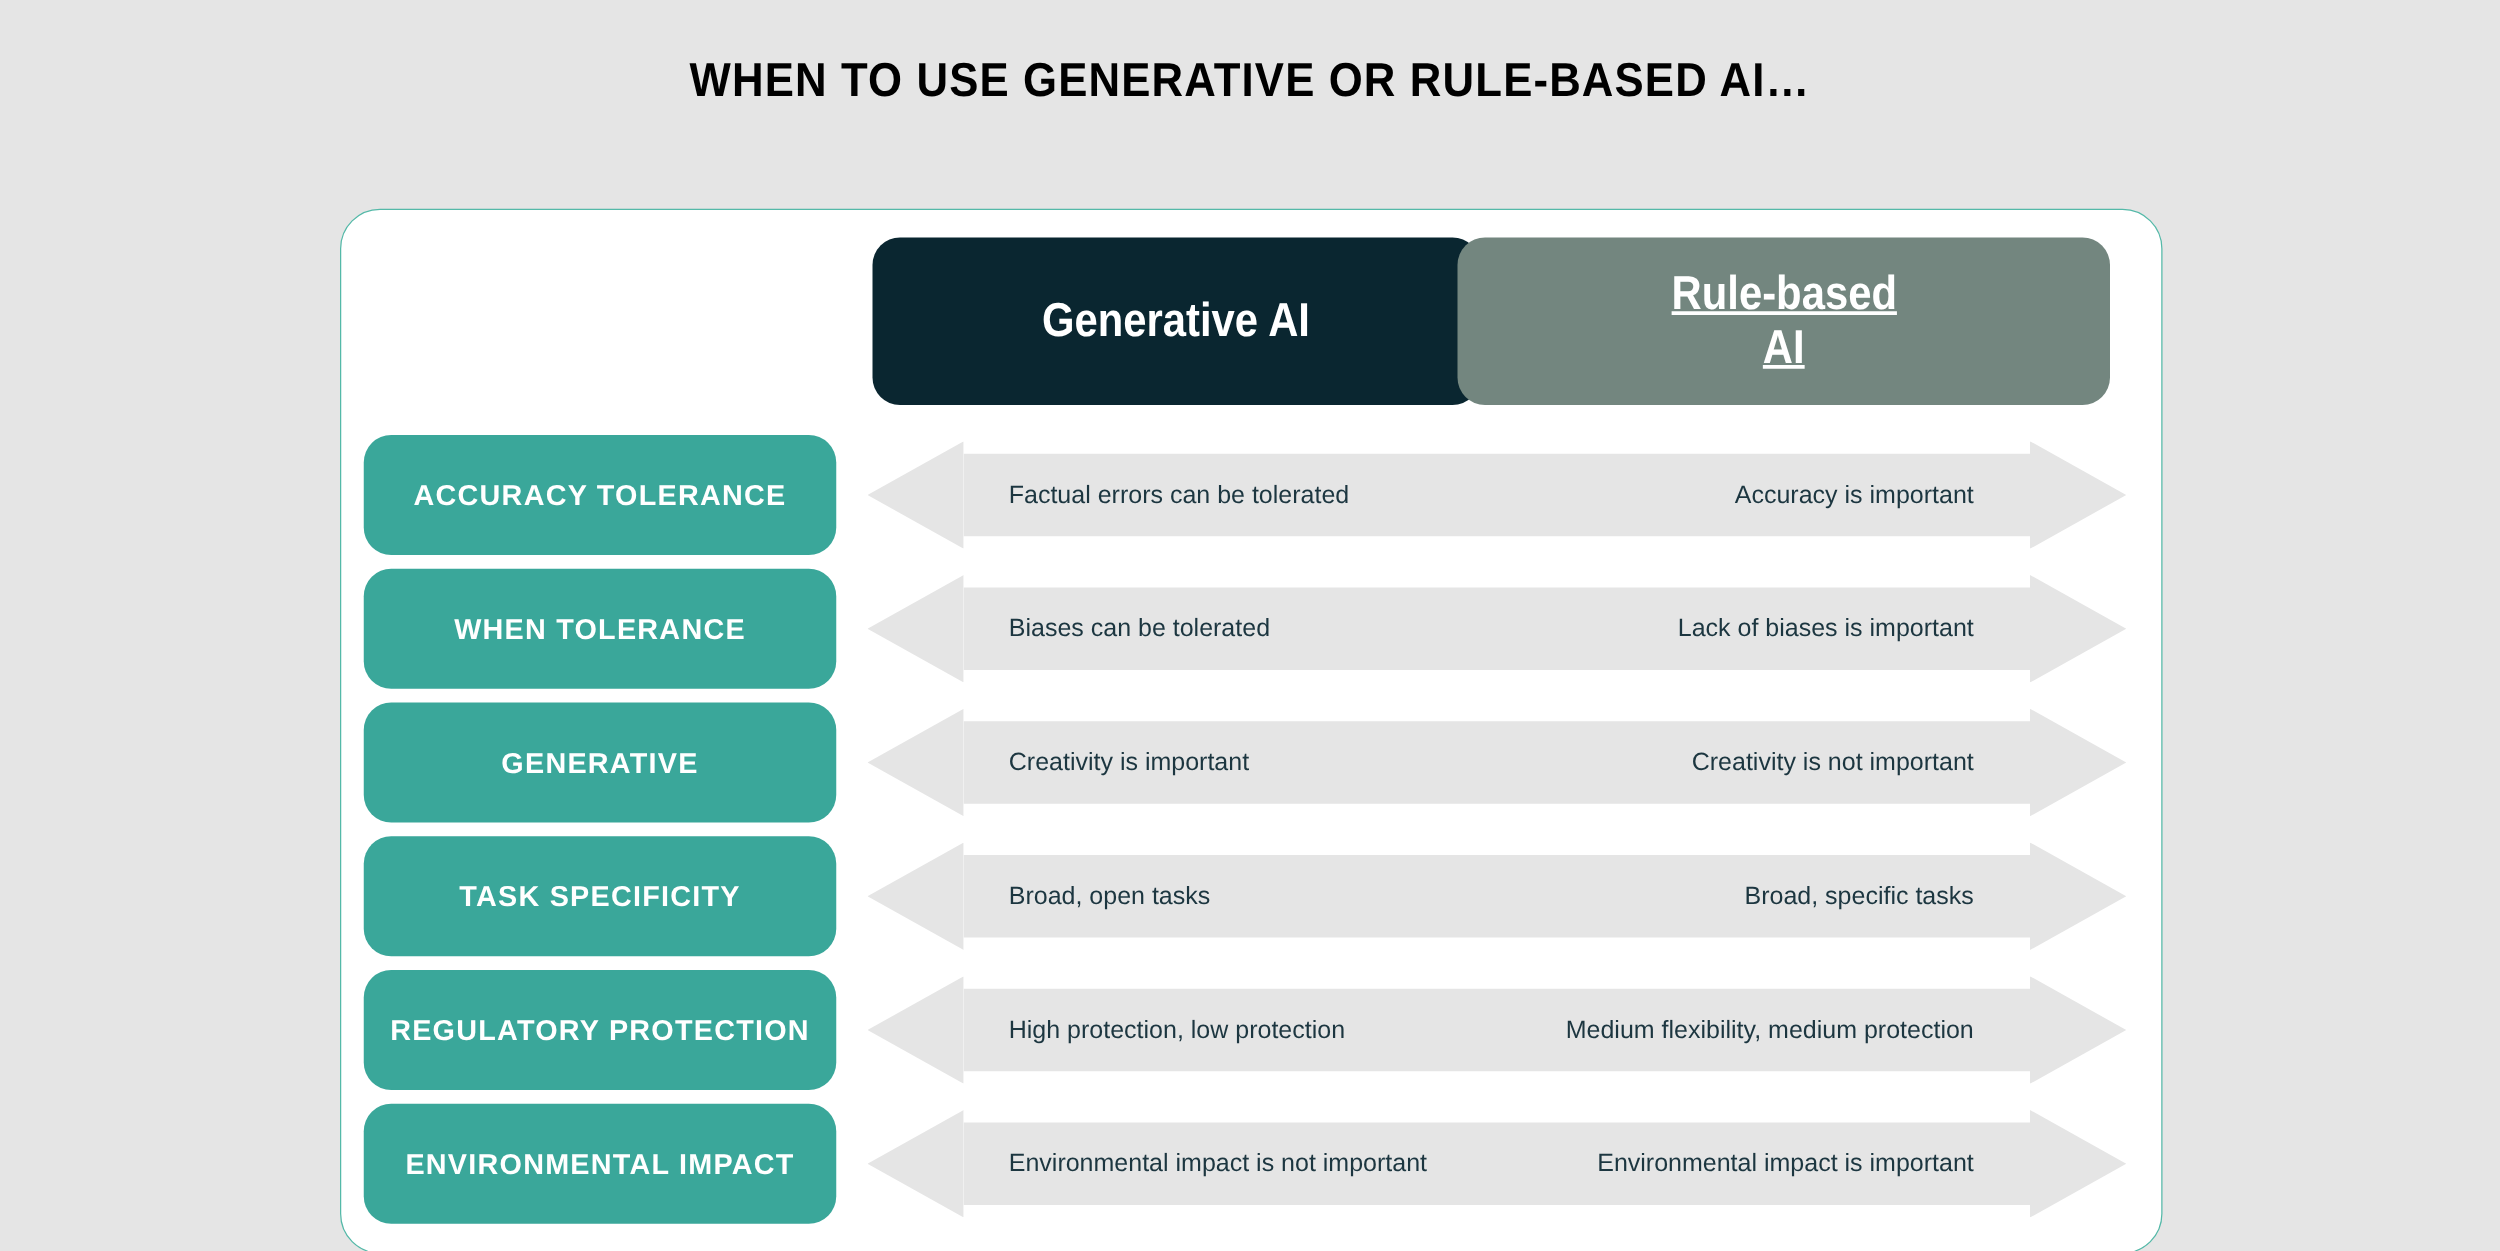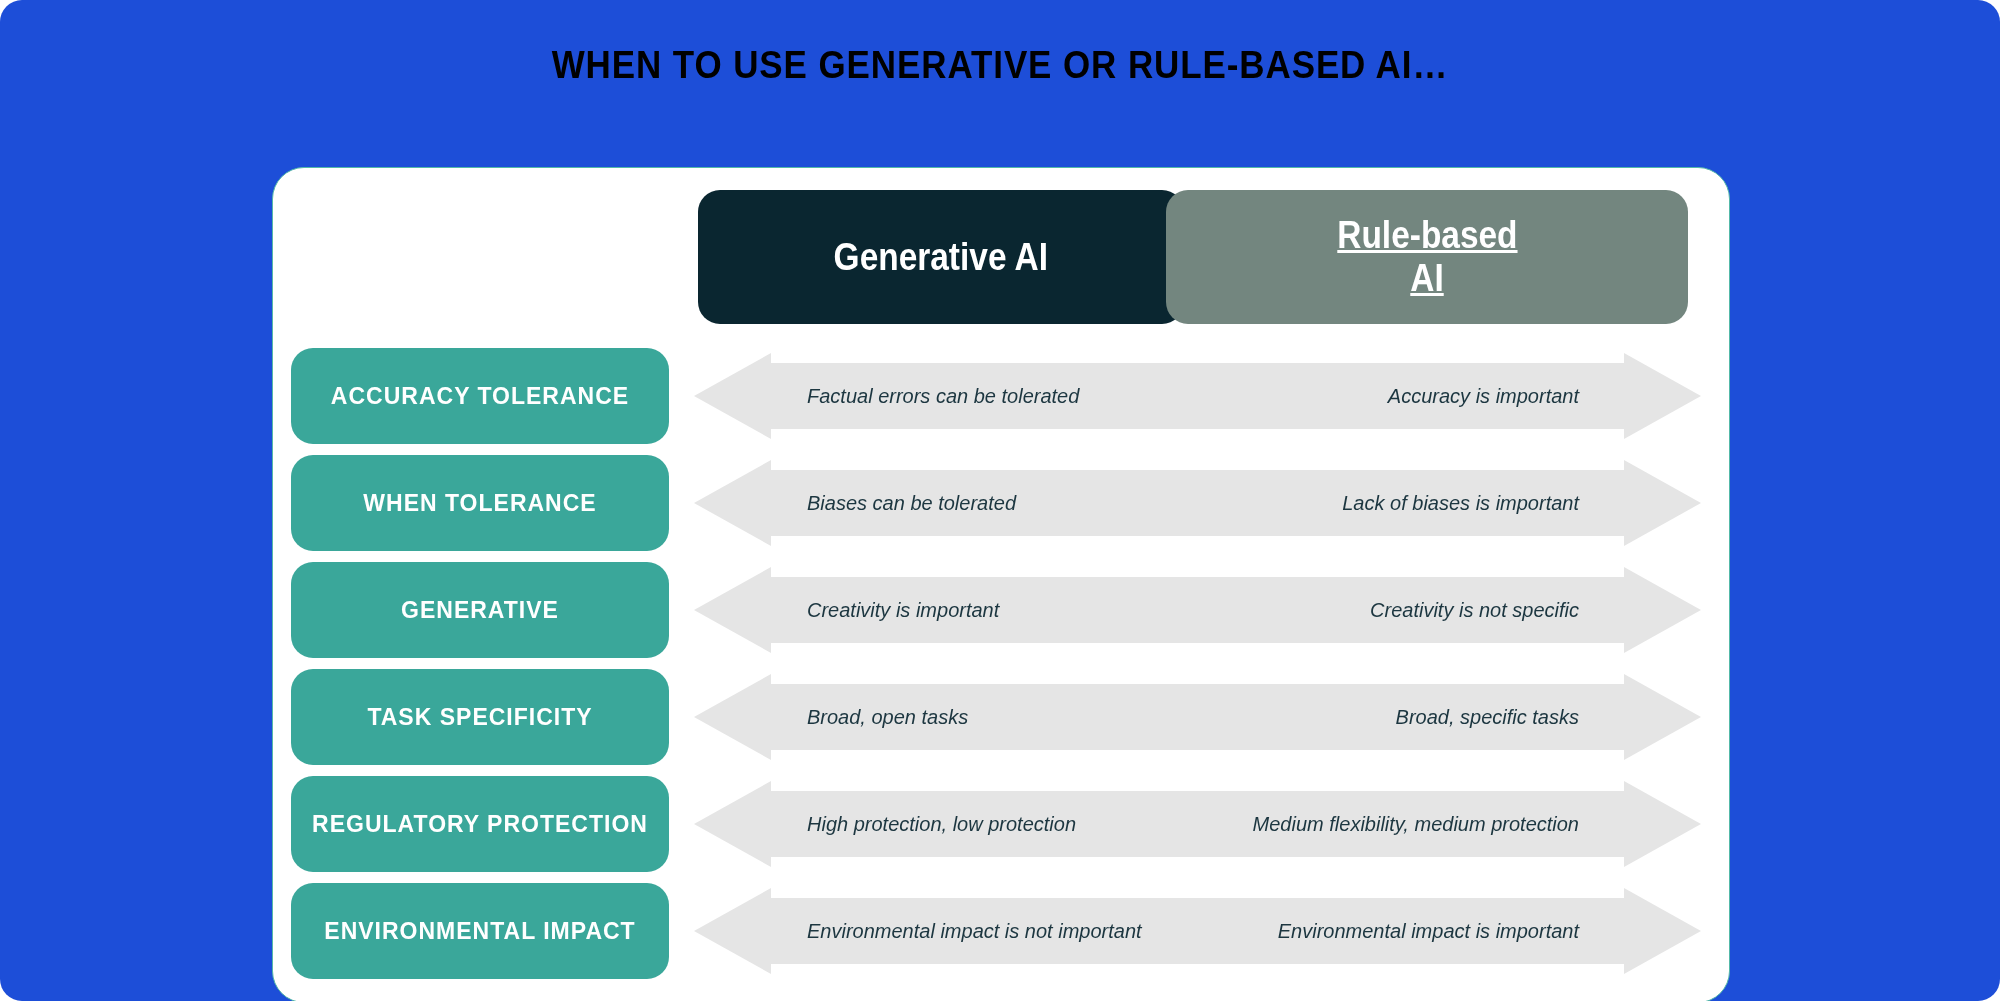--- a/index.html
+++ b/index.html
@@ -5,23 +5,22 @@
   html, body {
     margin: 0;
     padding: 0;
     background: #ffffff;
     font-family: "Liberation Sans", sans-serif;
   }
   .page {
     position: relative;
     width: 2000px;
     height: 1001px;
-    background: #1d4ed8;
+    background: #e5e5e5;
     overflow: hidden;
-    border-radius: 22px;
   }
 
   
   .title {
     position: absolute;
     top: 46px;
     left: 0;
     width: 100%;
     text-align: center;
     font-size: 38px;
@@ -131,21 +130,20 @@
   .arrow-head.right { clip-path: polygon(0 0, 100% 50%, 0 100%); }
   .arrow-body {
     flex: 1 1 auto;
     height: 66px;
     background: #e5e5e5;
     display: flex;
     align-items: center;
     justify-content: space-between;
     padding: 0 45px 0 36px;
     box-sizing: border-box;
-    font-style: italic;
   }
   .arrow-text {
     color: #1c3640;
     font-size: 20px;
     line-height: 1;
     white-space: nowrap;
   }
   .arrow-text.right { text-align: left; }
 </style>
 </head>
@@ -191,21 +189,21 @@
           <div class="arrow-head right"></div>
         </div>
       </div>
 
       <div class="row">
         <div class="row-label">GENERATIVE</div>
         <div class="arrow">
           <div class="arrow-head left"></div>
           <div class="arrow-body">
             <span class="arrow-text">Creativity is important</span>
-            <span class="arrow-text right">Creativity is not specific</span>
+            <span class="arrow-text right">Creativity is not important</span>
           </div>
           <div class="arrow-head right"></div>
         </div>
       </div>
 
       <div class="row">
         <div class="row-label">TASK SPECIFICITY</div>
         <div class="arrow">
           <div class="arrow-head left"></div>
           <div class="arrow-body">

